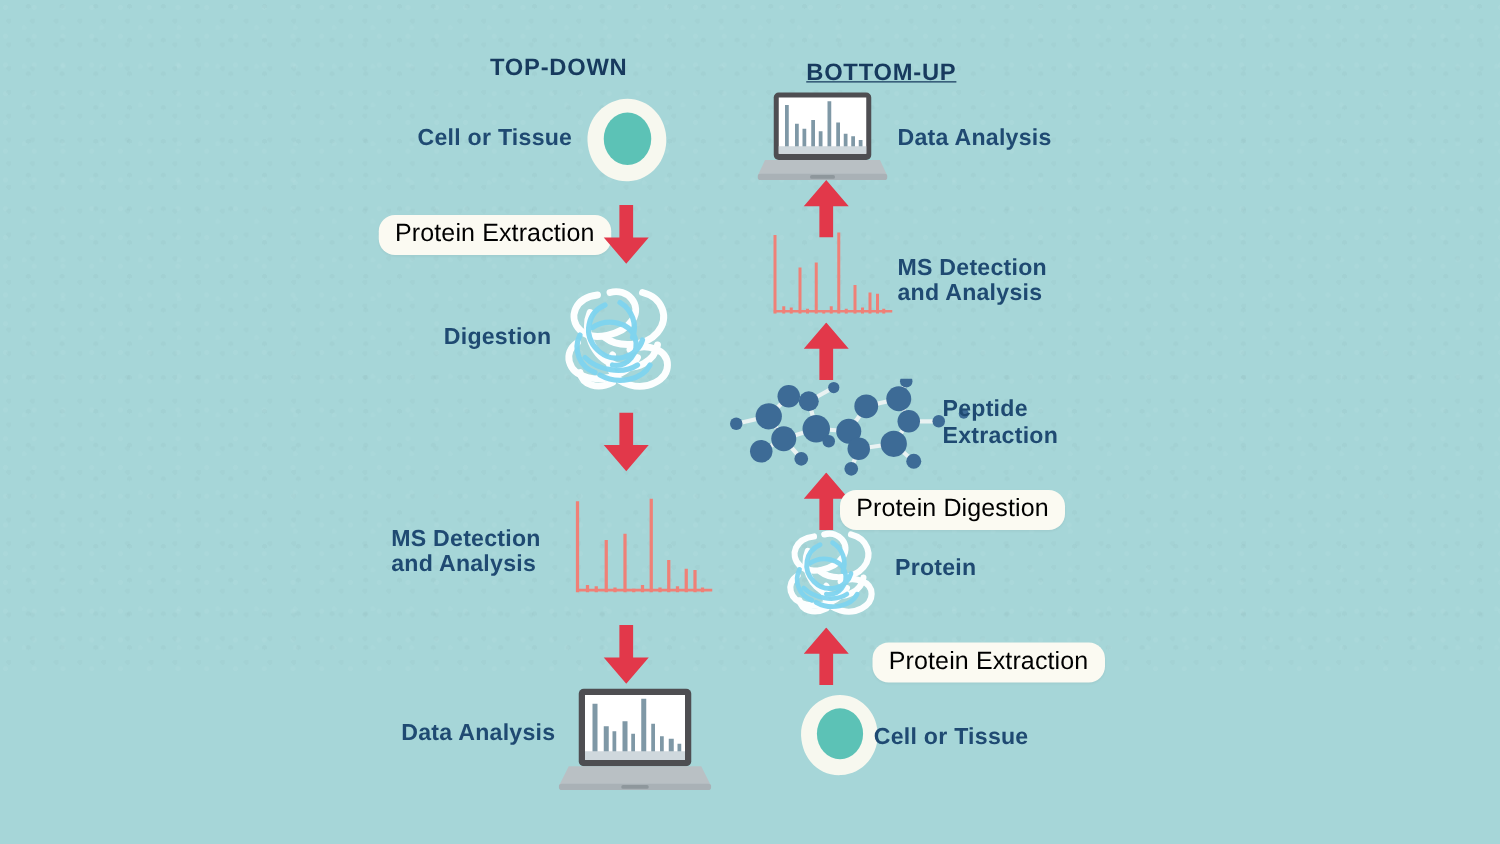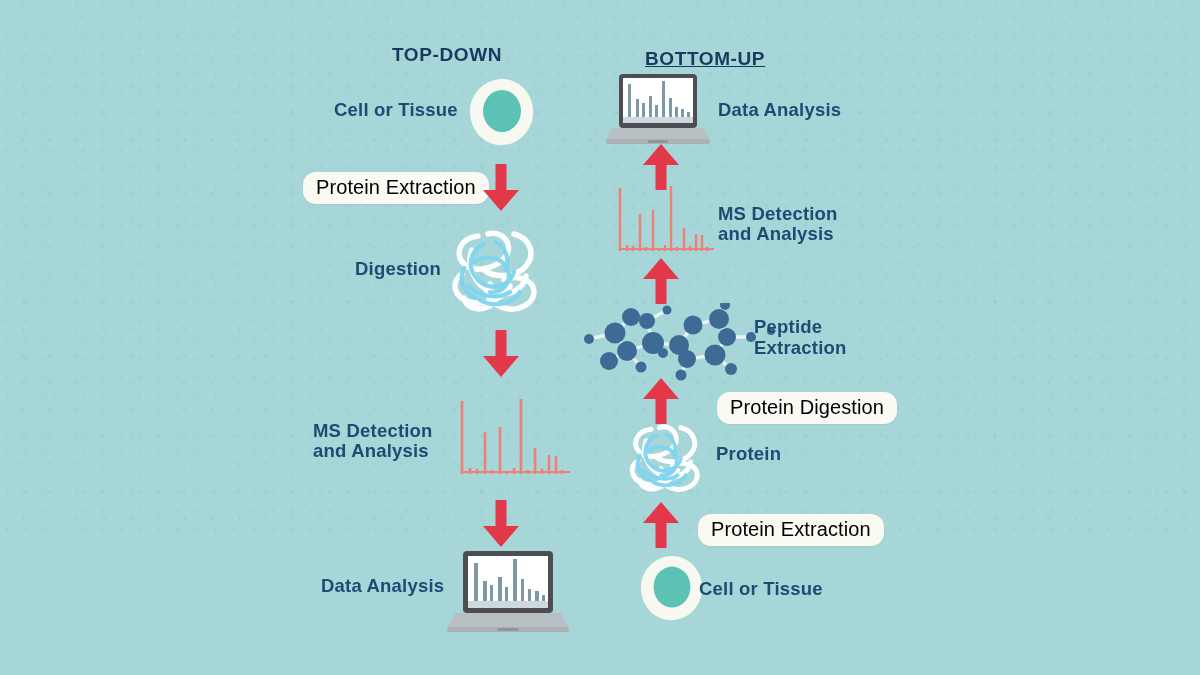--- a/index.html
+++ b/index.html
@@ -305,21 +305,21 @@
     <div>Peptide</div>
     <div>Extraction</div>
   </div>
 
   <div class="arrow" style="left:641px; top:378px;">
     <svg width="40" height="46" viewBox="0 0 40 46">
       <path d="M20 0 L38 21 H25.5 V46 H14.5 V21 H2 Z" fill="#e2384a"></path>
     </svg>
   </div>
 
-  <div class="pill" style="left:717px; top:392px;">Protein Digestion</div>
+  <div class="pill" style="left:672px; top:392px;">Protein Digestion</div>
 
   <div class="tangle" style="left:623px; top:416px;">
     <svg width="86" height="84" viewBox="0 0 104 102">
       <g fill="none" stroke="#ffffff" stroke-width="6" stroke-linecap="round" opacity="0.97">
         <path d="M34 16 C16 18 10 34 20 44 C30 54 54 48 62 36 C70 24 58 10 44 14"></path>
         <path d="M70 14 C86 18 92 34 82 46 C72 58 50 58 40 50"></path>
         <path d="M18 54 C6 62 10 78 26 82 C42 86 60 78 66 66"></path>
         <path d="M60 60 C74 54 90 60 90 72 C90 84 74 92 60 88 C46 84 40 72 46 64"></path>
         <path d="M28 30 C22 44 30 66 48 72 C66 78 80 68 82 56"></path>
         <path d="M46 86 C34 92 22 88 20 78"></path>

